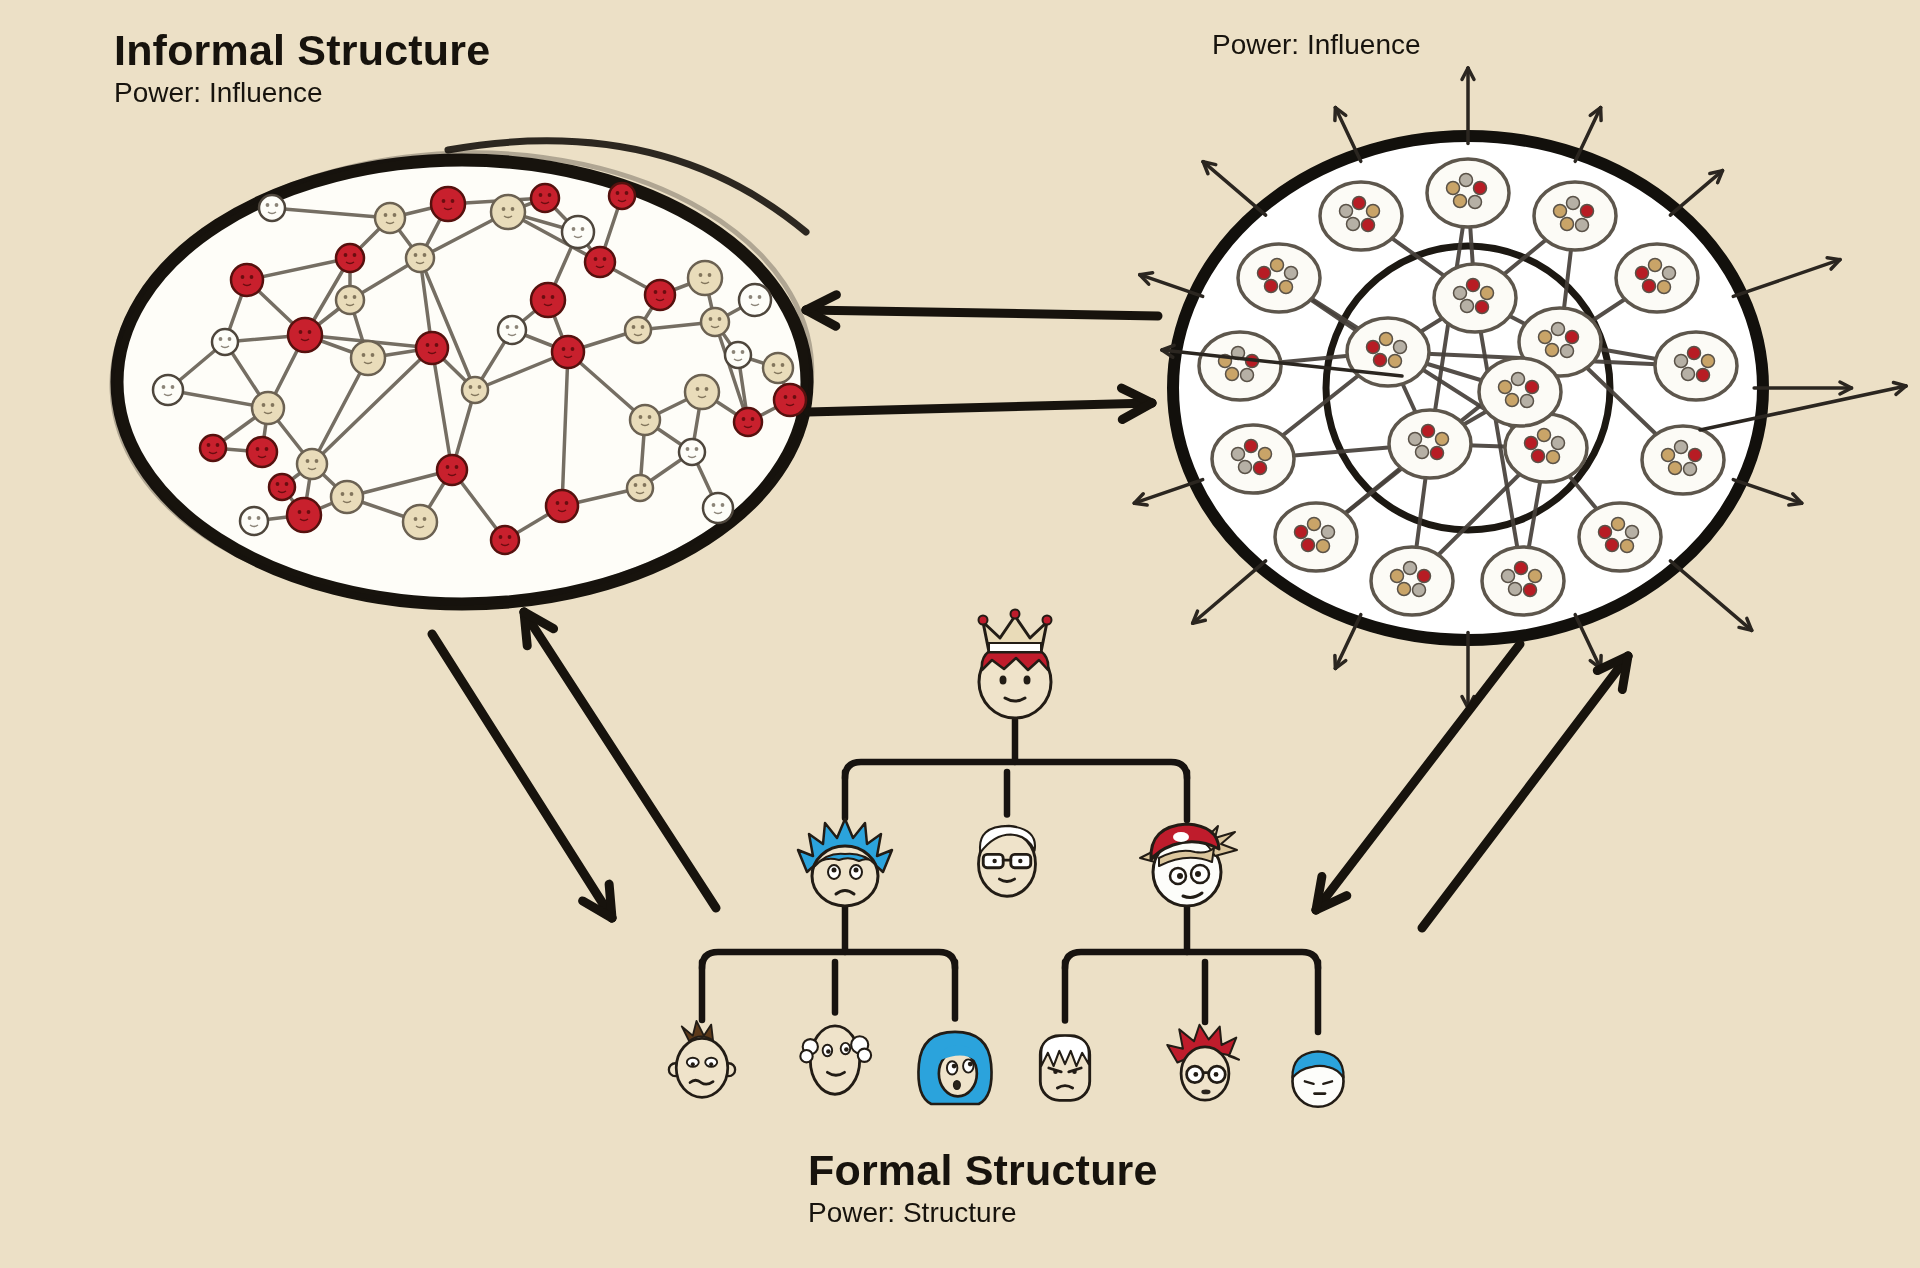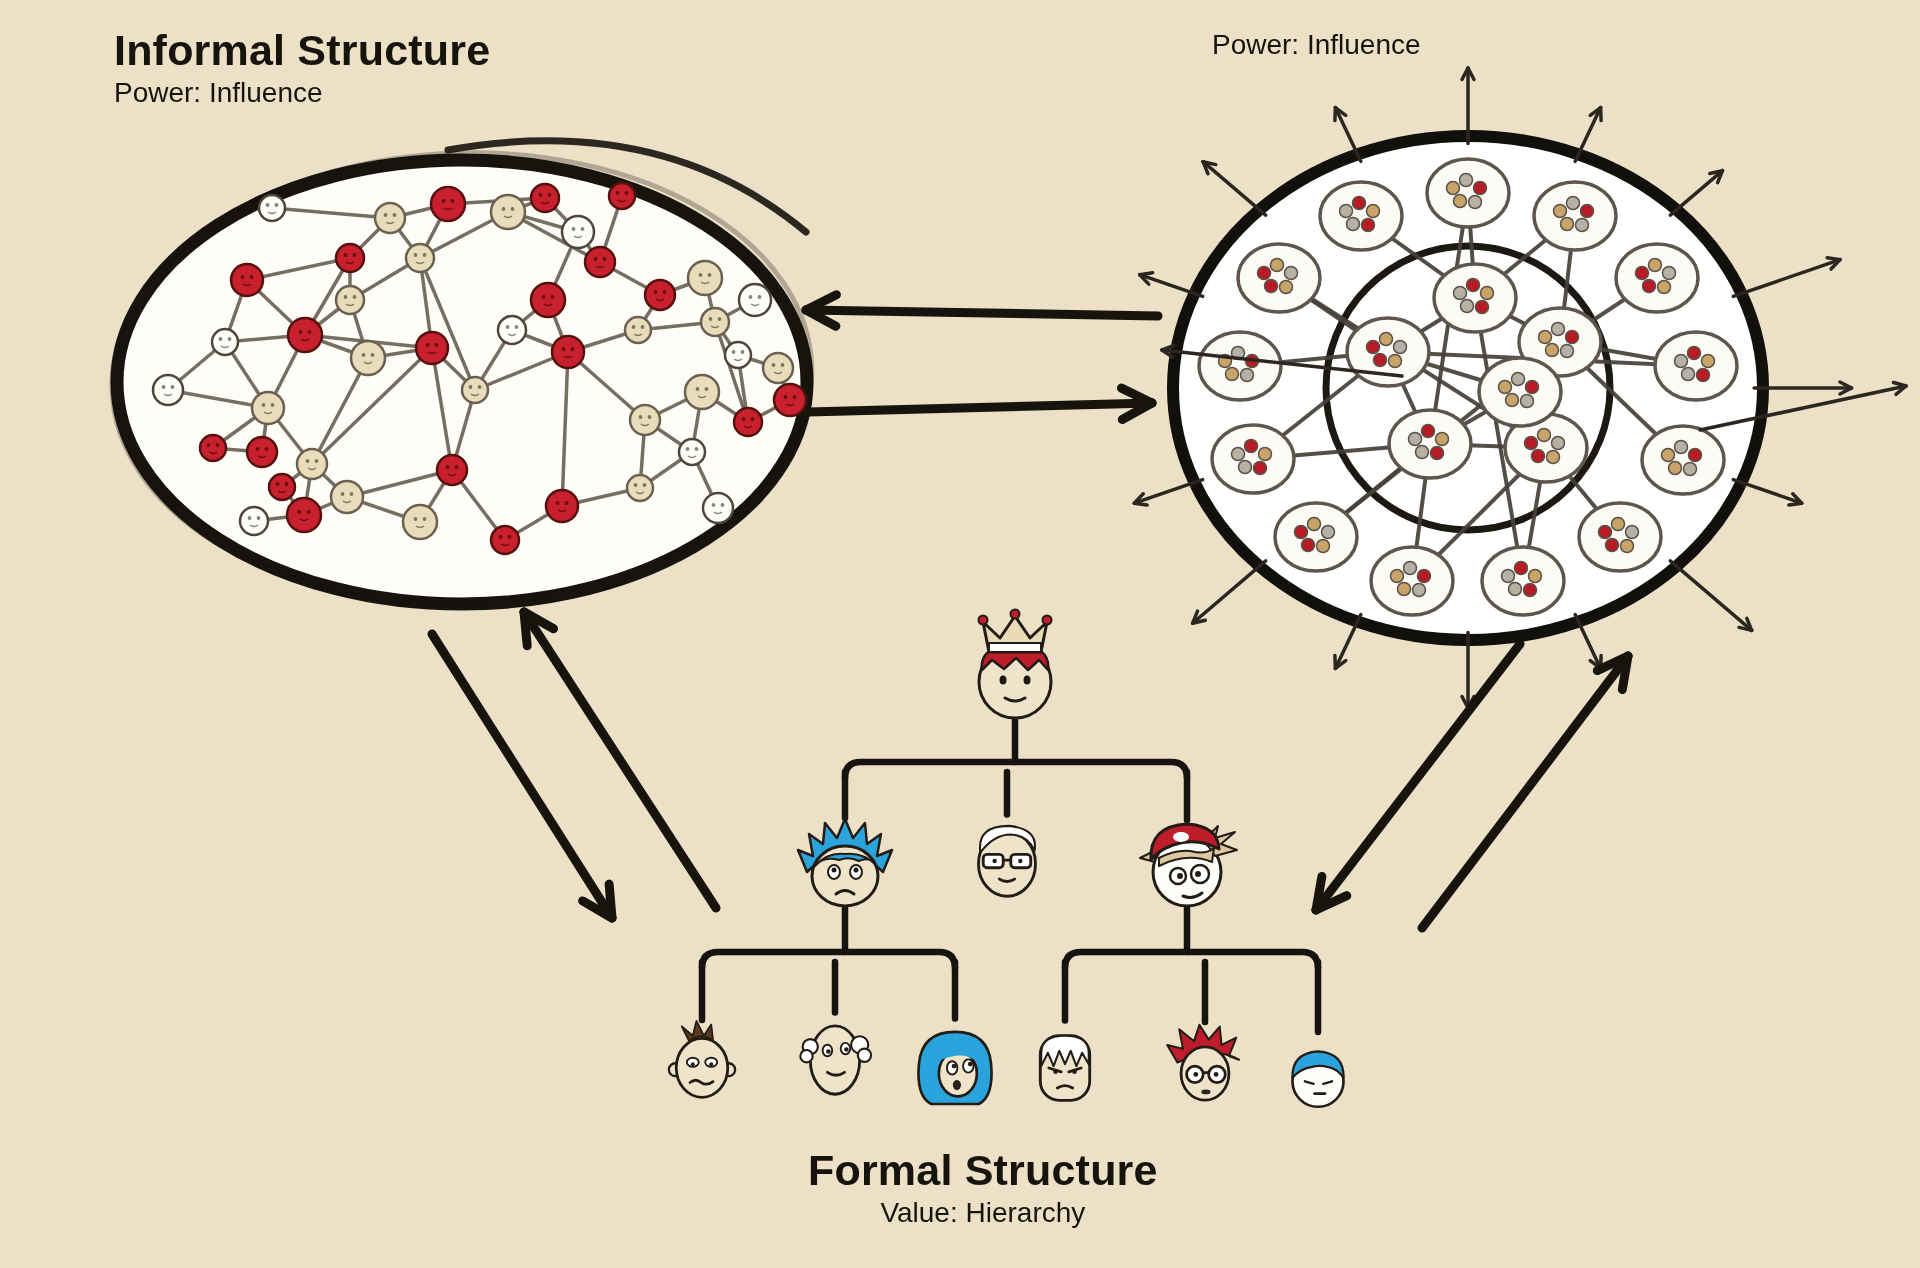--- a/index.html
+++ b/index.html
@@ -787,18 +787,18 @@
 
   <div class="title-block" style="left:114px;top:26px;">
     <h1>Informal Structure</h1>
     <p>Power: Influence</p>
   </div>
 
   <div class="title-block" style="left:1212px;top:26px;">
     <p>Power: Influence</p>
   </div>
 
-  <div class="title-block" style="left:808px;top:1146px;text-align:center;">
+  <div class="title-block" style="left:808px;top:1146px;">
     <h1>Formal Structure</h1>
-    <p>Value: Hierarchy</p>
+    <p>Power: Structure</p>
   </div>
 
 </div>
 
 </body></html>

